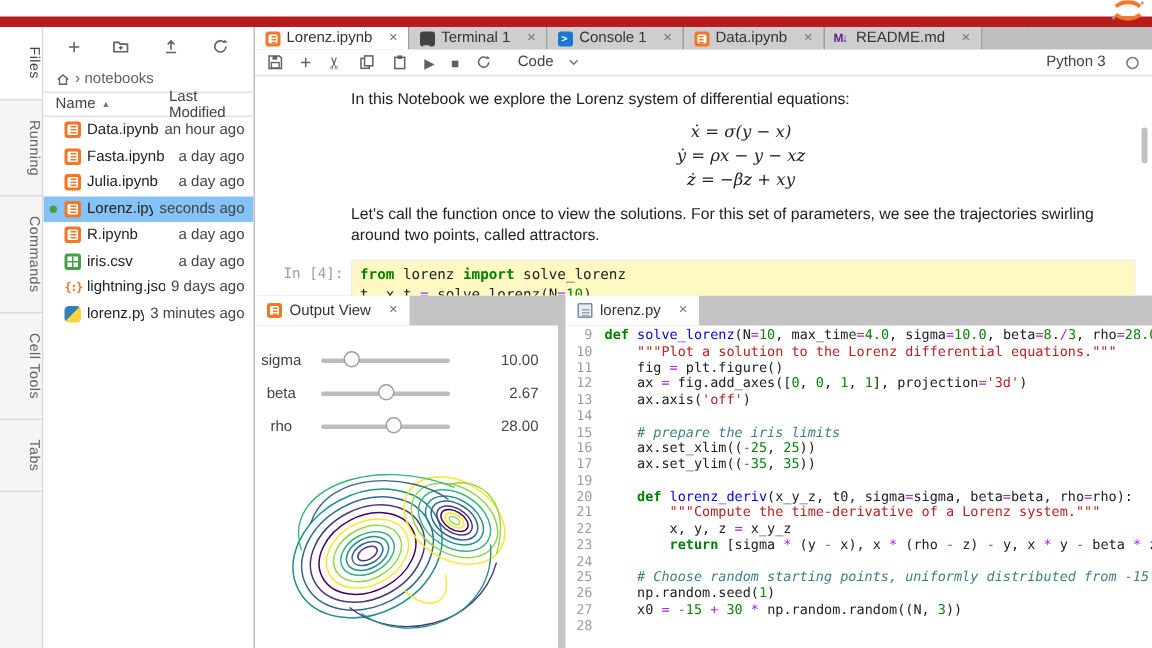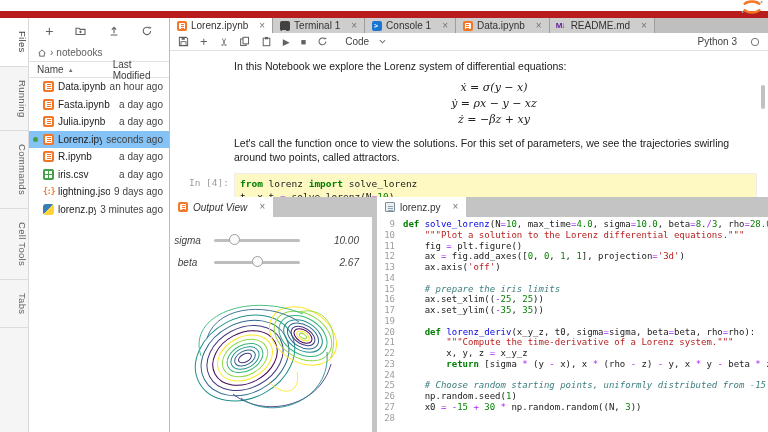--- a/index.html
+++ b/index.html
@@ -100,21 +100,21 @@
     font:9.5px "DejaVu Sans Mono",monospace;color:#9e9e9e;}
   .cell-box{flex:1;margin-right:11px;background:#fef9c3;border:1px solid #ededed;
     border-radius:1px;padding:3px 5px;font:9.5px "DejaVu Sans Mono",monospace;
     line-height:13px;white-space:pre;}
   .nb-scroll{position:absolute;right:3px;top:34px;width:4px;height:24px;
     background:#c1c1c1;border-radius:2px;}
 
   
   .bottom{height:235px;display:flex;background:#c4c4c4;flex:none;}
   .panel{display:flex;flex-direction:column;min-width:0;}
-  .output-panel{width:202px;flex:none;font-style:italic;}
+  .output-panel{width:202px;flex:none;}
   .editor-panel{flex:1;margin-left:5px;}
   .panel-tabbar{height:20px;display:flex;align-items:stretch;flex:none;}
   .ptab{display:flex;align-items:center;gap:5px;background:#fff;padding:0 8px;
     font-size:10px;color:#333;white-space:nowrap;}
   .panel-content{flex:1;background:#fff;overflow:hidden;display:flex;flex-direction:column;}
 
   
   .sliders{padding:12px 0 2px 0;}
   .slider-row{display:flex;align-items:center;height:22px;}
   .slider-label{width:44px;flex:none;text-align:center;font-size:10px;color:#424242;
@@ -356,20 +356,27 @@
                   <div class="slider-handle" style="left: 24%;"></div>
                 </div>
                 <div class="slider-value">10.00</div>
               </div>
               <div class="slider-row">
                 <div class="slider-label">beta</div>
                 <div class="slider-track">
                   <div class="slider-handle" style="left: 51%;"></div>
                 </div>
                 <div class="slider-value">2.67</div>
+              </div>
+              <div class="slider-row">
+                <div class="slider-label">rho</div>
+                <div class="slider-track">
+                  <div class="slider-handle" style="left: 57%;"></div>
+                </div>
+                <div class="slider-value">28.00</div>
               </div>
             </div>
           <div class="plot-wrap">
             <svg id="plot" width="184" height="136" viewBox="0 0 184 136">
                 <ellipse cx="66" cy="72" rx="7" ry="4" transform="rotate(-28 66 72)" fill="none" stroke="#443983" stroke-width="1"></ellipse>
                 <ellipse cx="66" cy="72" rx="11" ry="7" transform="rotate(-28 66 72)" fill="none" stroke="#31688e" stroke-width="1"></ellipse>
                 <ellipse cx="66" cy="72" rx="15" ry="10" transform="rotate(-28 66 72)" fill="none" stroke="#21918c" stroke-width="1"></ellipse>
                 <ellipse cx="66" cy="72" rx="19" ry="13" transform="rotate(-28 66 72)" fill="none" stroke="#35b779" stroke-width="1"></ellipse>
                 <ellipse cx="66" cy="72" rx="24" ry="17" transform="rotate(-28 66 72)" fill="none" stroke="#90d743" stroke-width="1"></ellipse>
                 <ellipse cx="66" cy="72" rx="29" ry="21" transform="rotate(-28 66 72)" fill="none" stroke="#fde725" stroke-width="1"></ellipse>

